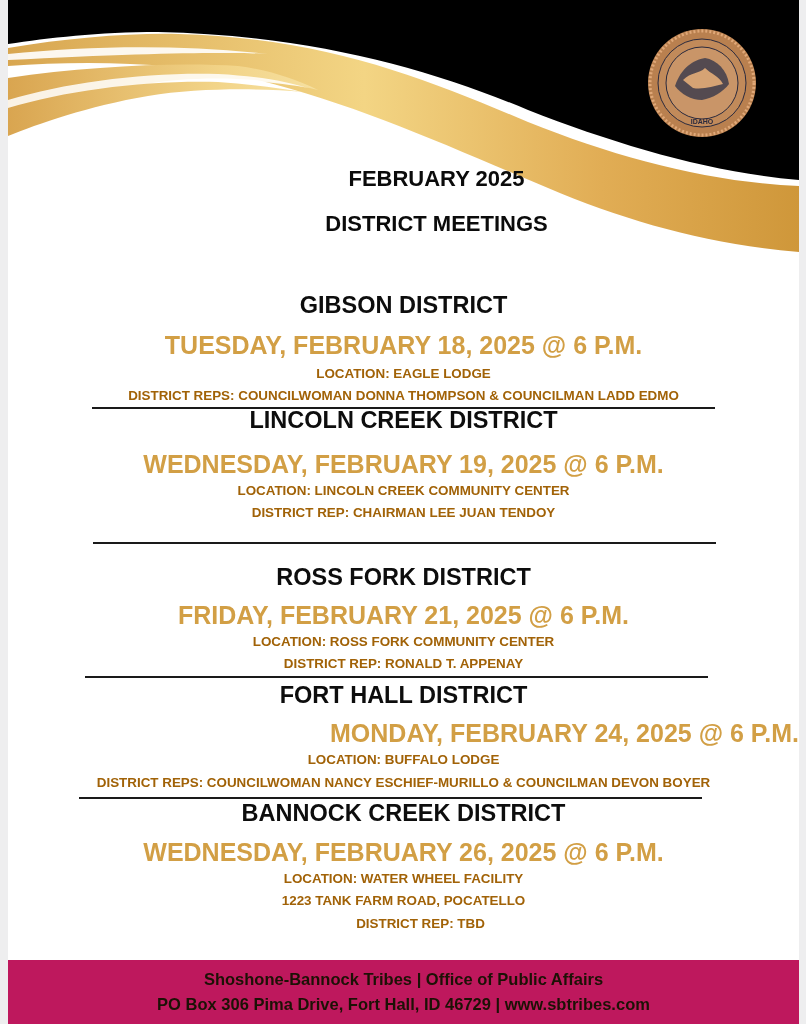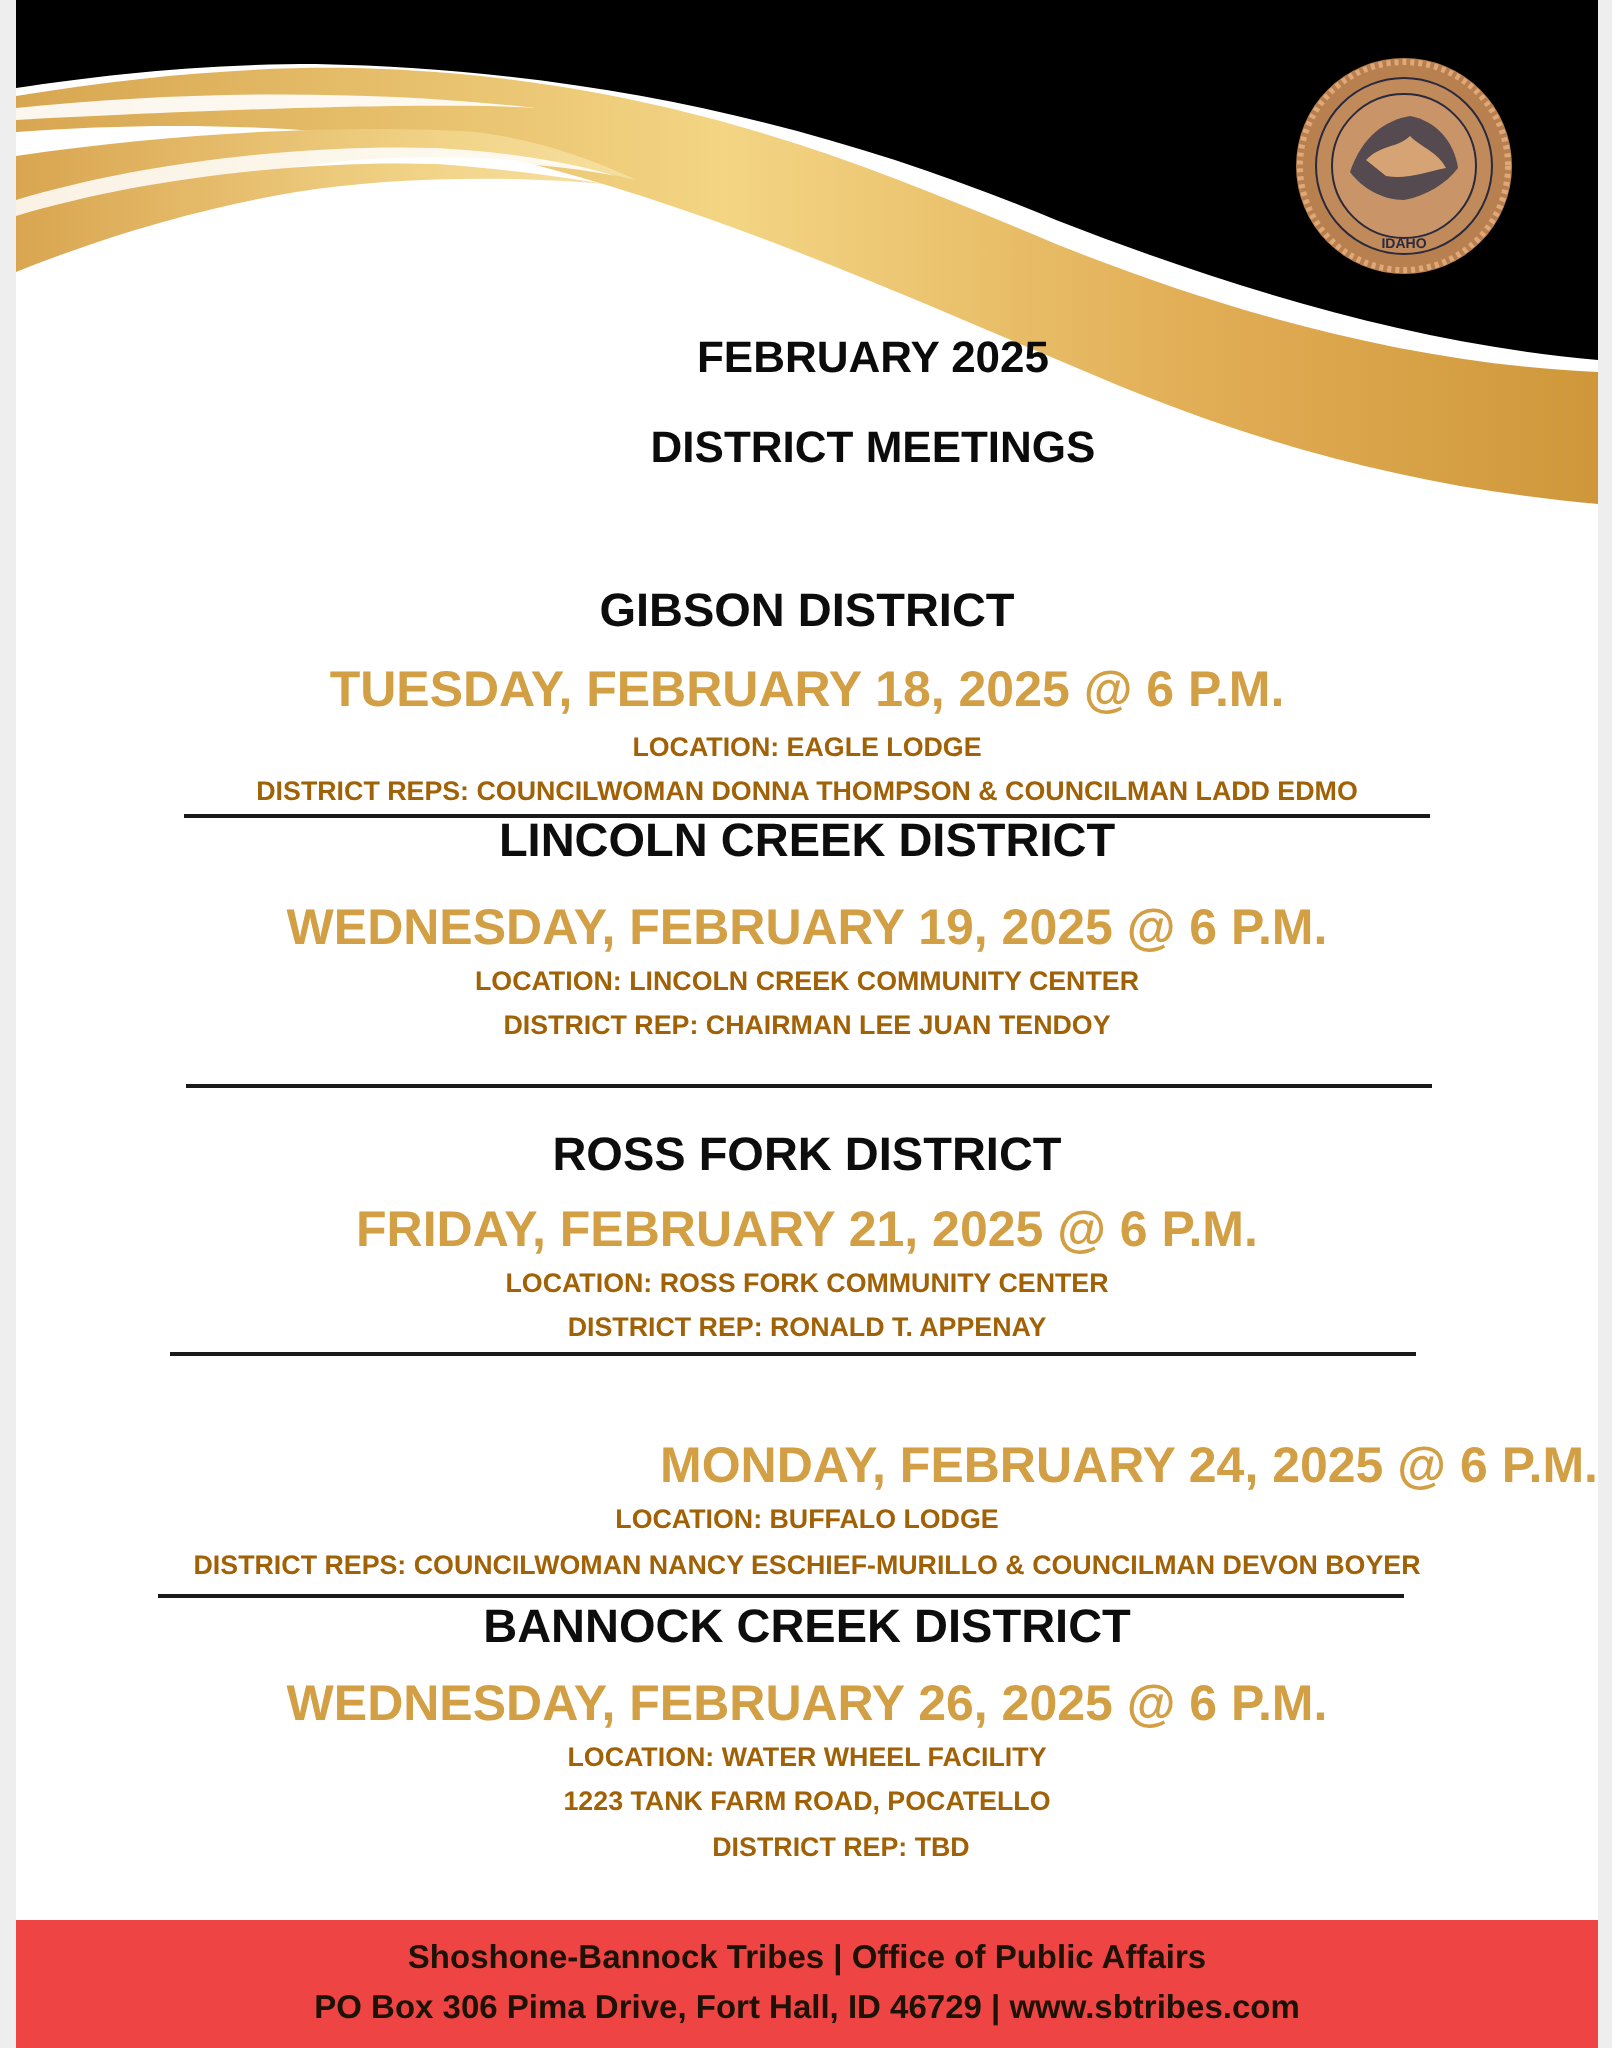--- a/index.html
+++ b/index.html
@@ -25,21 +25,21 @@
   .line {
     position: absolute; left: 0; width: 791px; text-align: center; white-space: nowrap;
     font-weight: bold;
   }
   .district { font-size: 23.5px; color: #0d0d0d; }
   .date { font-size: 25px; color: #d29f45; }
   .detail { font-size: 13.4px; color: #a16207; }
   .sep { position: absolute; height: 2px; background: #1a1a1a; }
   .footer {
     position: absolute; left: 0; top: 960px; width: 791px; height: 64px;
-    background: #ef4444;
+    background: #be185d;
   }
   .footer .fl {
     position: absolute; left: 0; width: 791px; text-align: center;
     font-size: 16.5px; color: #1c1205; font-weight: bold; white-space: nowrap;
   }
 </style>
 </head>
 <body>
 
 <div class="page">
@@ -94,20 +94,21 @@
   <div class="line detail" style="top:483px;">LOCATION: LINCOLN CREEK COMMUNITY CENTER</div>
   <div class="line detail" style="top:505px;">DISTRICT REP: CHAIRMAN LEE JUAN TENDOY</div>
   <div class="sep" style="left:85px; width:623px; top:542px;"></div>
 
   <div class="line district" style="top:564px;">ROSS FORK DISTRICT</div>
   <div class="line date" style="top:601px;">FRIDAY, FEBRUARY 21, 2025 @ 6 P.M.</div>
   <div class="line detail" style="top:656px;">DISTRICT REP: RONALD T. APPENAY</div>
   <div class="line detail" style="top:634px;">LOCATION: ROSS FORK COMMUNITY CENTER</div>
   <div class="sep" style="left:77px; width:623px; top:676px;"></div>
 
+  <div class="line district" style="top:682px;">FORT HALL DISTRICT</div>
   <div class="line date" style="top:719px;text-align:right;">MONDAY, FEBRUARY 24, 2025 @ 6 P.M.</div>
   <div class="line detail" style="top:752px;">LOCATION: BUFFALO LODGE</div>
   <div class="line detail" style="top:775px;">DISTRICT REPS: COUNCILWOMAN NANCY ESCHIEF-MURILLO &amp; COUNCILMAN DEVON BOYER</div>
   <div class="sep" style="left:71px; width:623px; top:797px;"></div>
 
   <div class="line district" style="top:800px;">BANNOCK CREEK DISTRICT</div>
   <div class="line date" style="top:838px;">WEDNESDAY, FEBRUARY 26, 2025 @ 6 P.M.</div>
   <div class="line detail" style="top:871px;">LOCATION: WATER WHEEL FACILITY</div>
   <div class="line detail" style="top:893px;">1223 TANK FARM ROAD, POCATELLO</div>
   <div class="line detail" style="top:916px;padding-left:17px;">DISTRICT REP: TBD</div>

